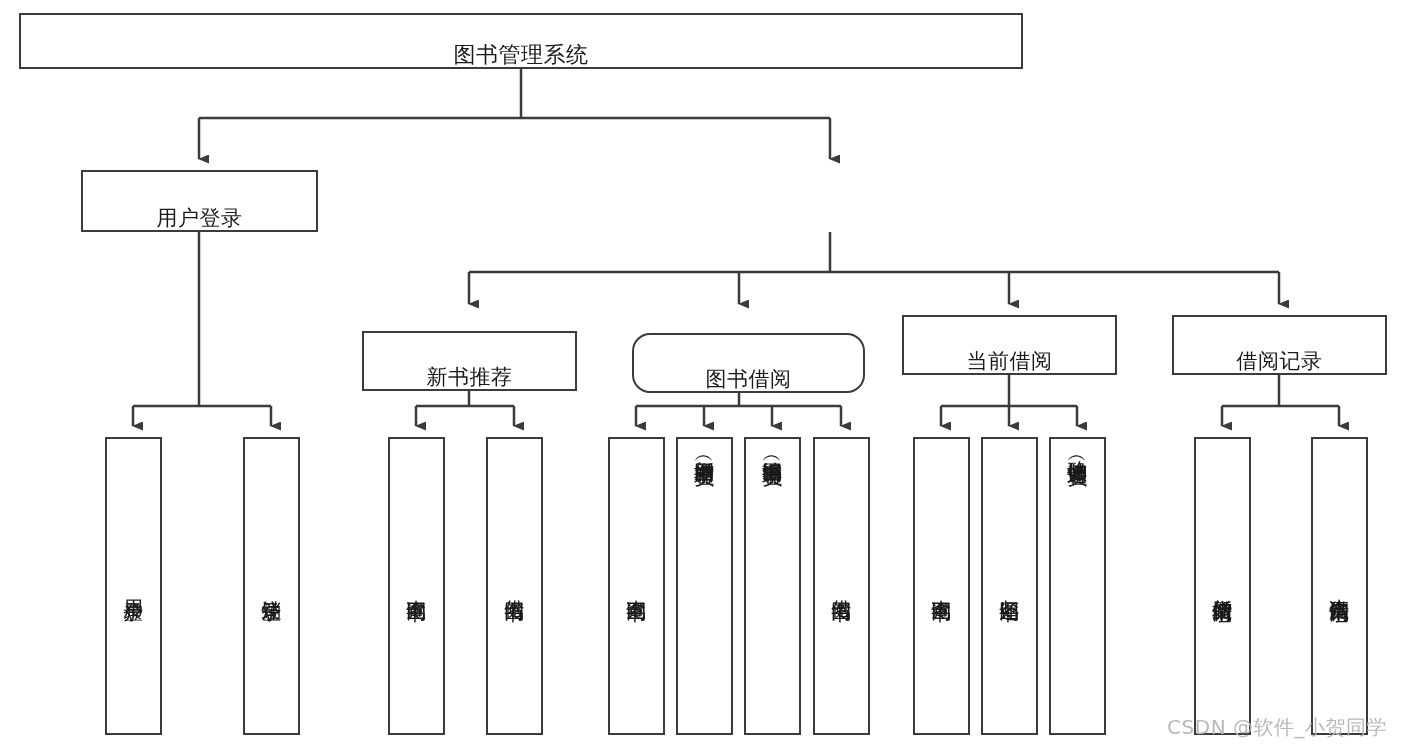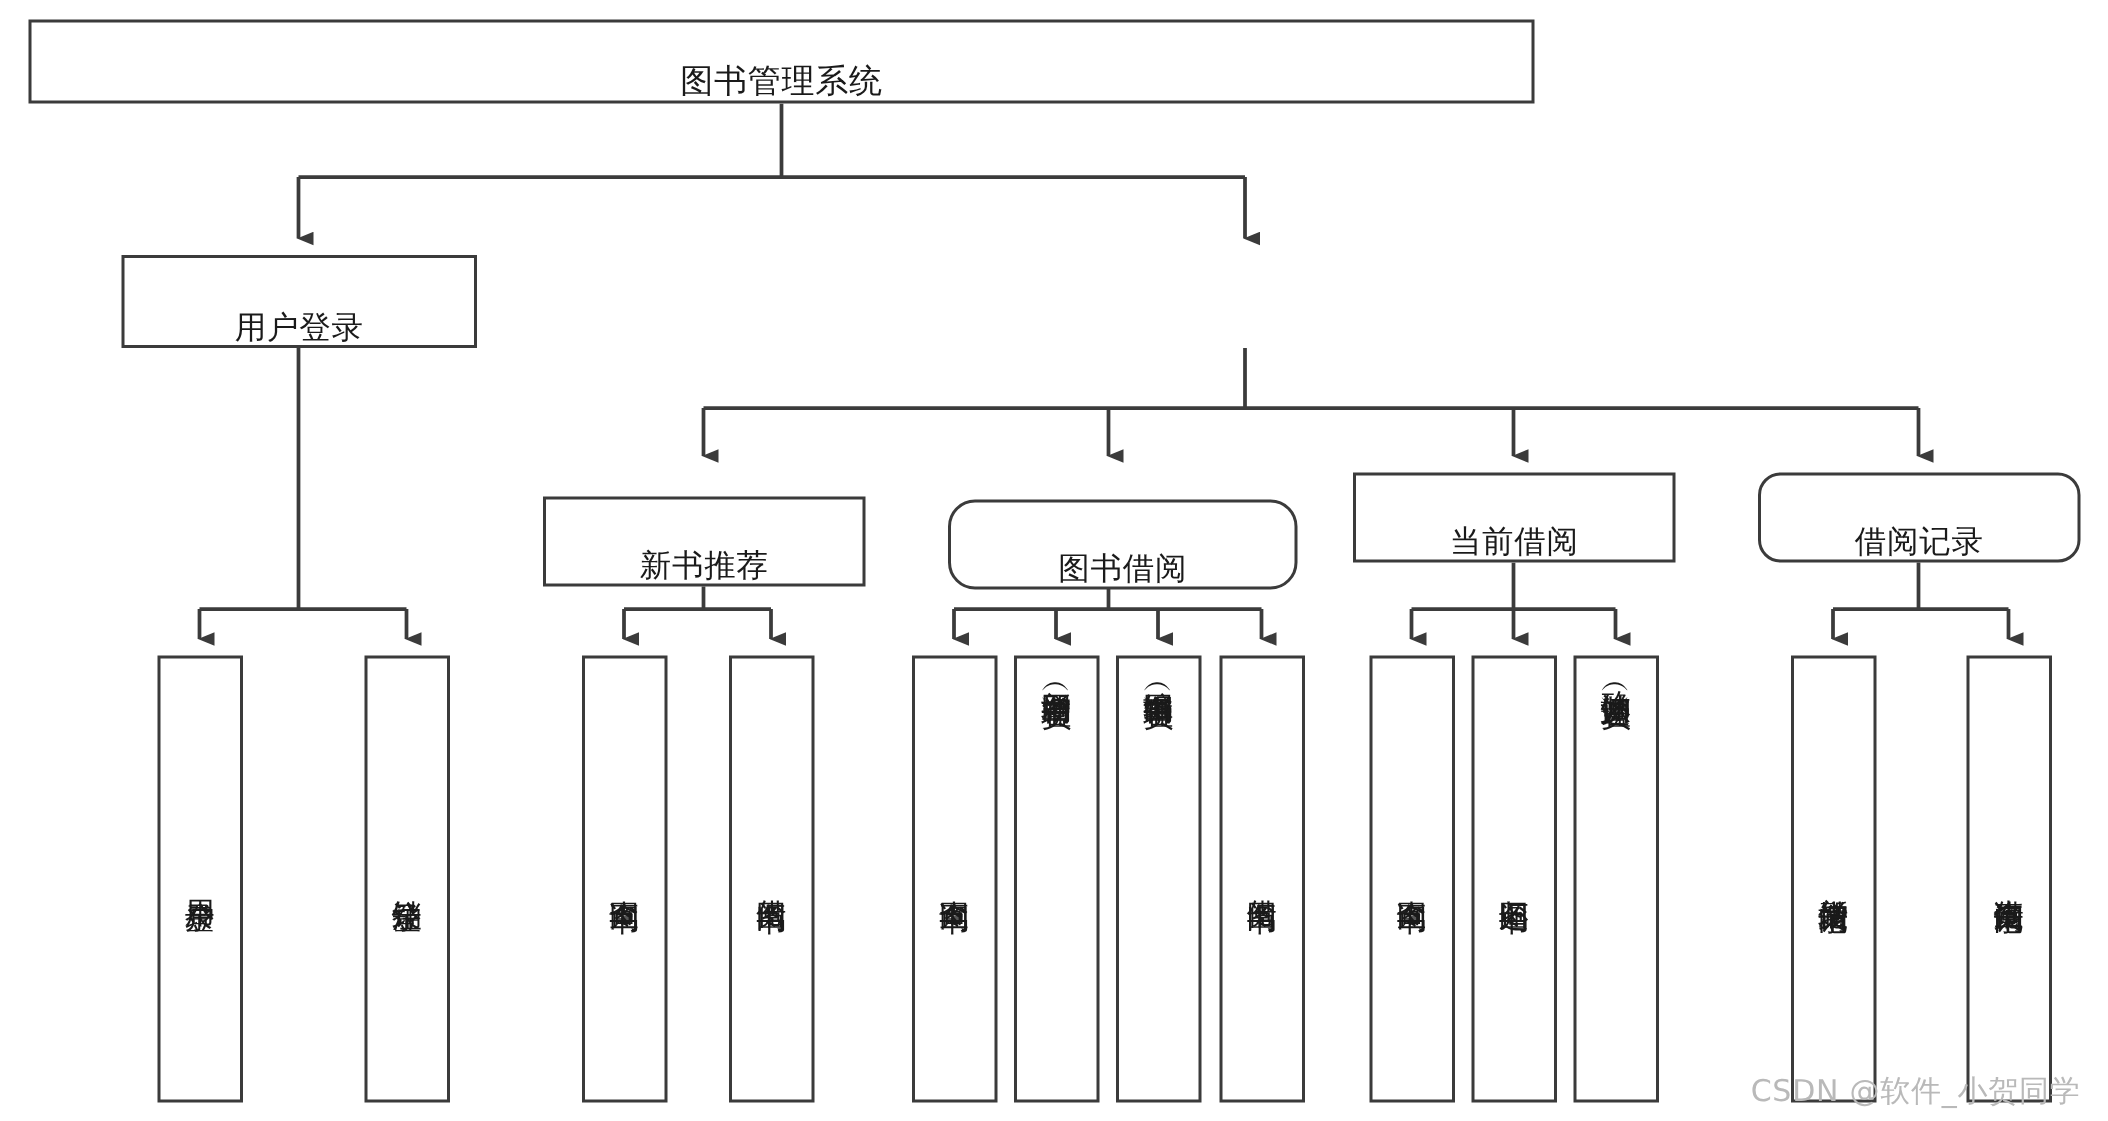--- a/index.html
+++ b/index.html
@@ -138,21 +138,21 @@
 
   <div class="node node-h" style="left:362px; top:331px; width:215px; height:60px;">
     <span>新书推荐</span>
   </div>
   <div class="node node-h" style="left:632px; top:333px; width:233px; height:60px;border-radius:18px;">
     <span>图书借阅</span>
   </div>
   <div class="node node-h" style="left:902px; top:315px; width:215px; height:60px;">
     <span>当前借阅</span>
   </div>
-  <div class="node node-h" style="left:1172px; top:315px; width:215px; height:60px;border-radius:15px;">
+  <div class="node node-h" style="left:1172px; top:315px; width:215px; height:60px;">
     <span>借阅记录</span>
   </div>
 
   <div class="node leaf centered" style="left:105px; top:437px; width:57px; height:298px;">
     <span class="vtext">用户登录</span>
   </div>
   <div class="node leaf centered" style="left:243px; top:437px; width:57px; height:298px;">
     <span class="vtext">注销登录</span>
   </div>
 

